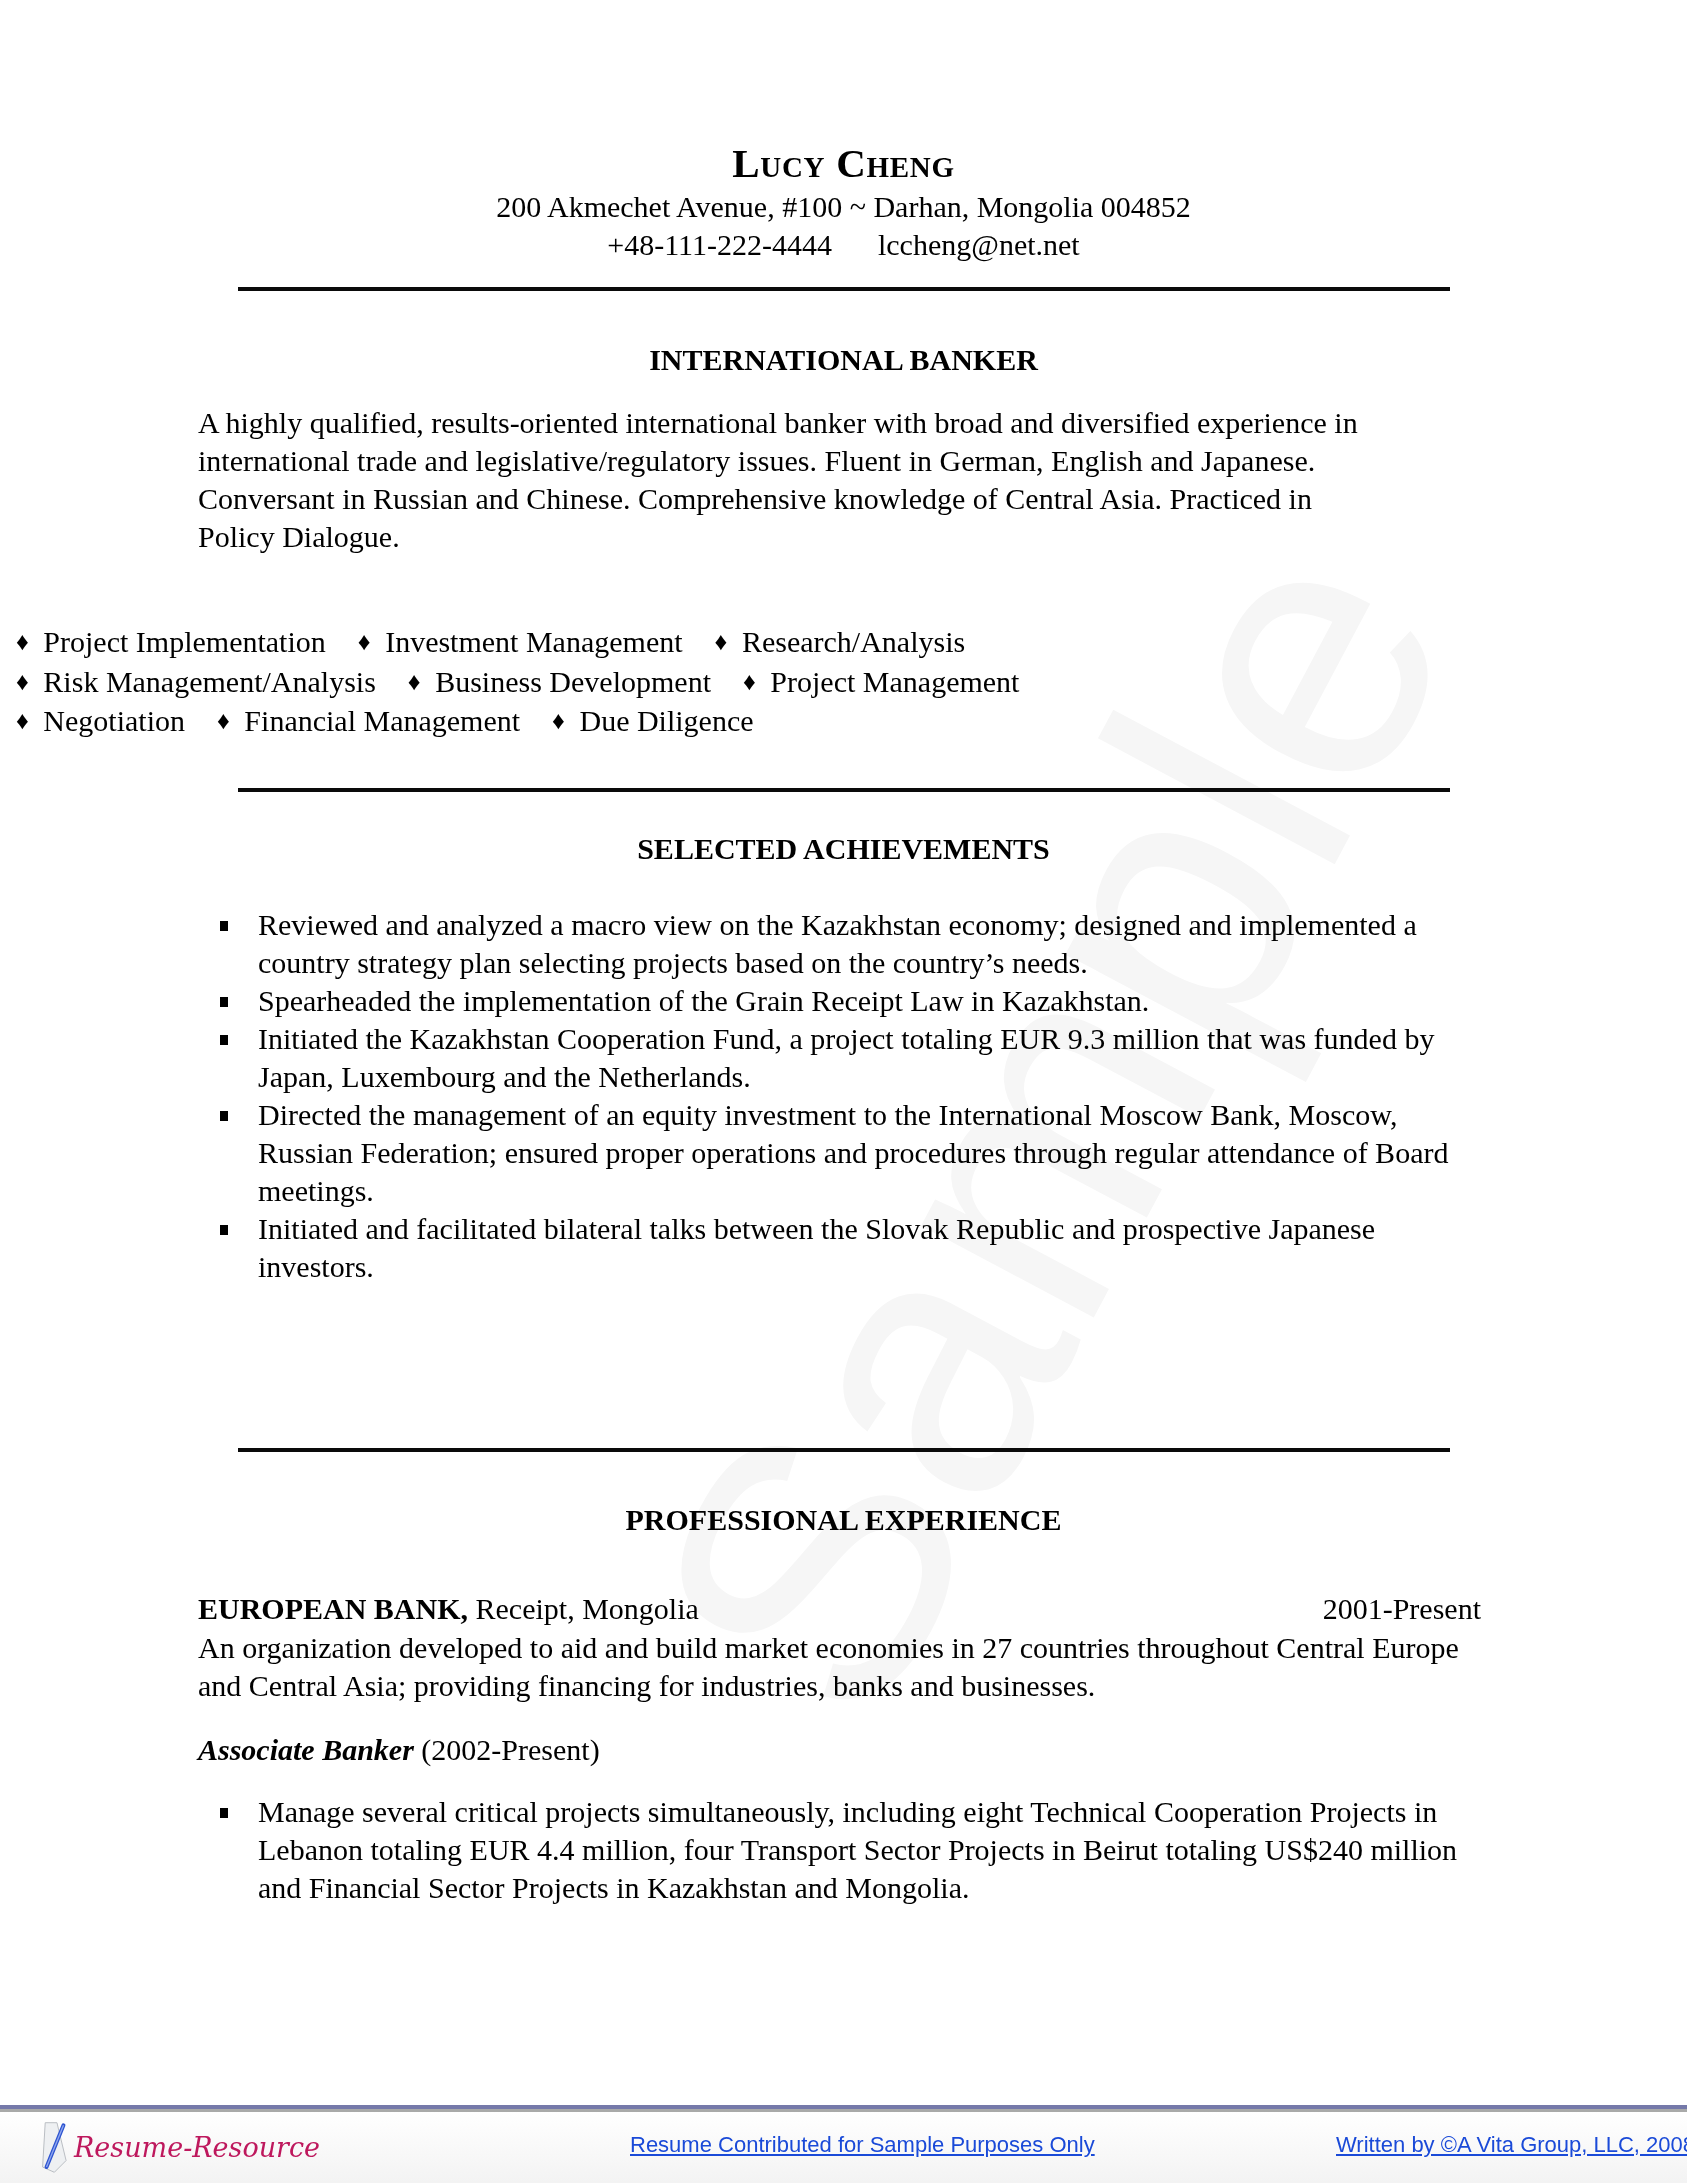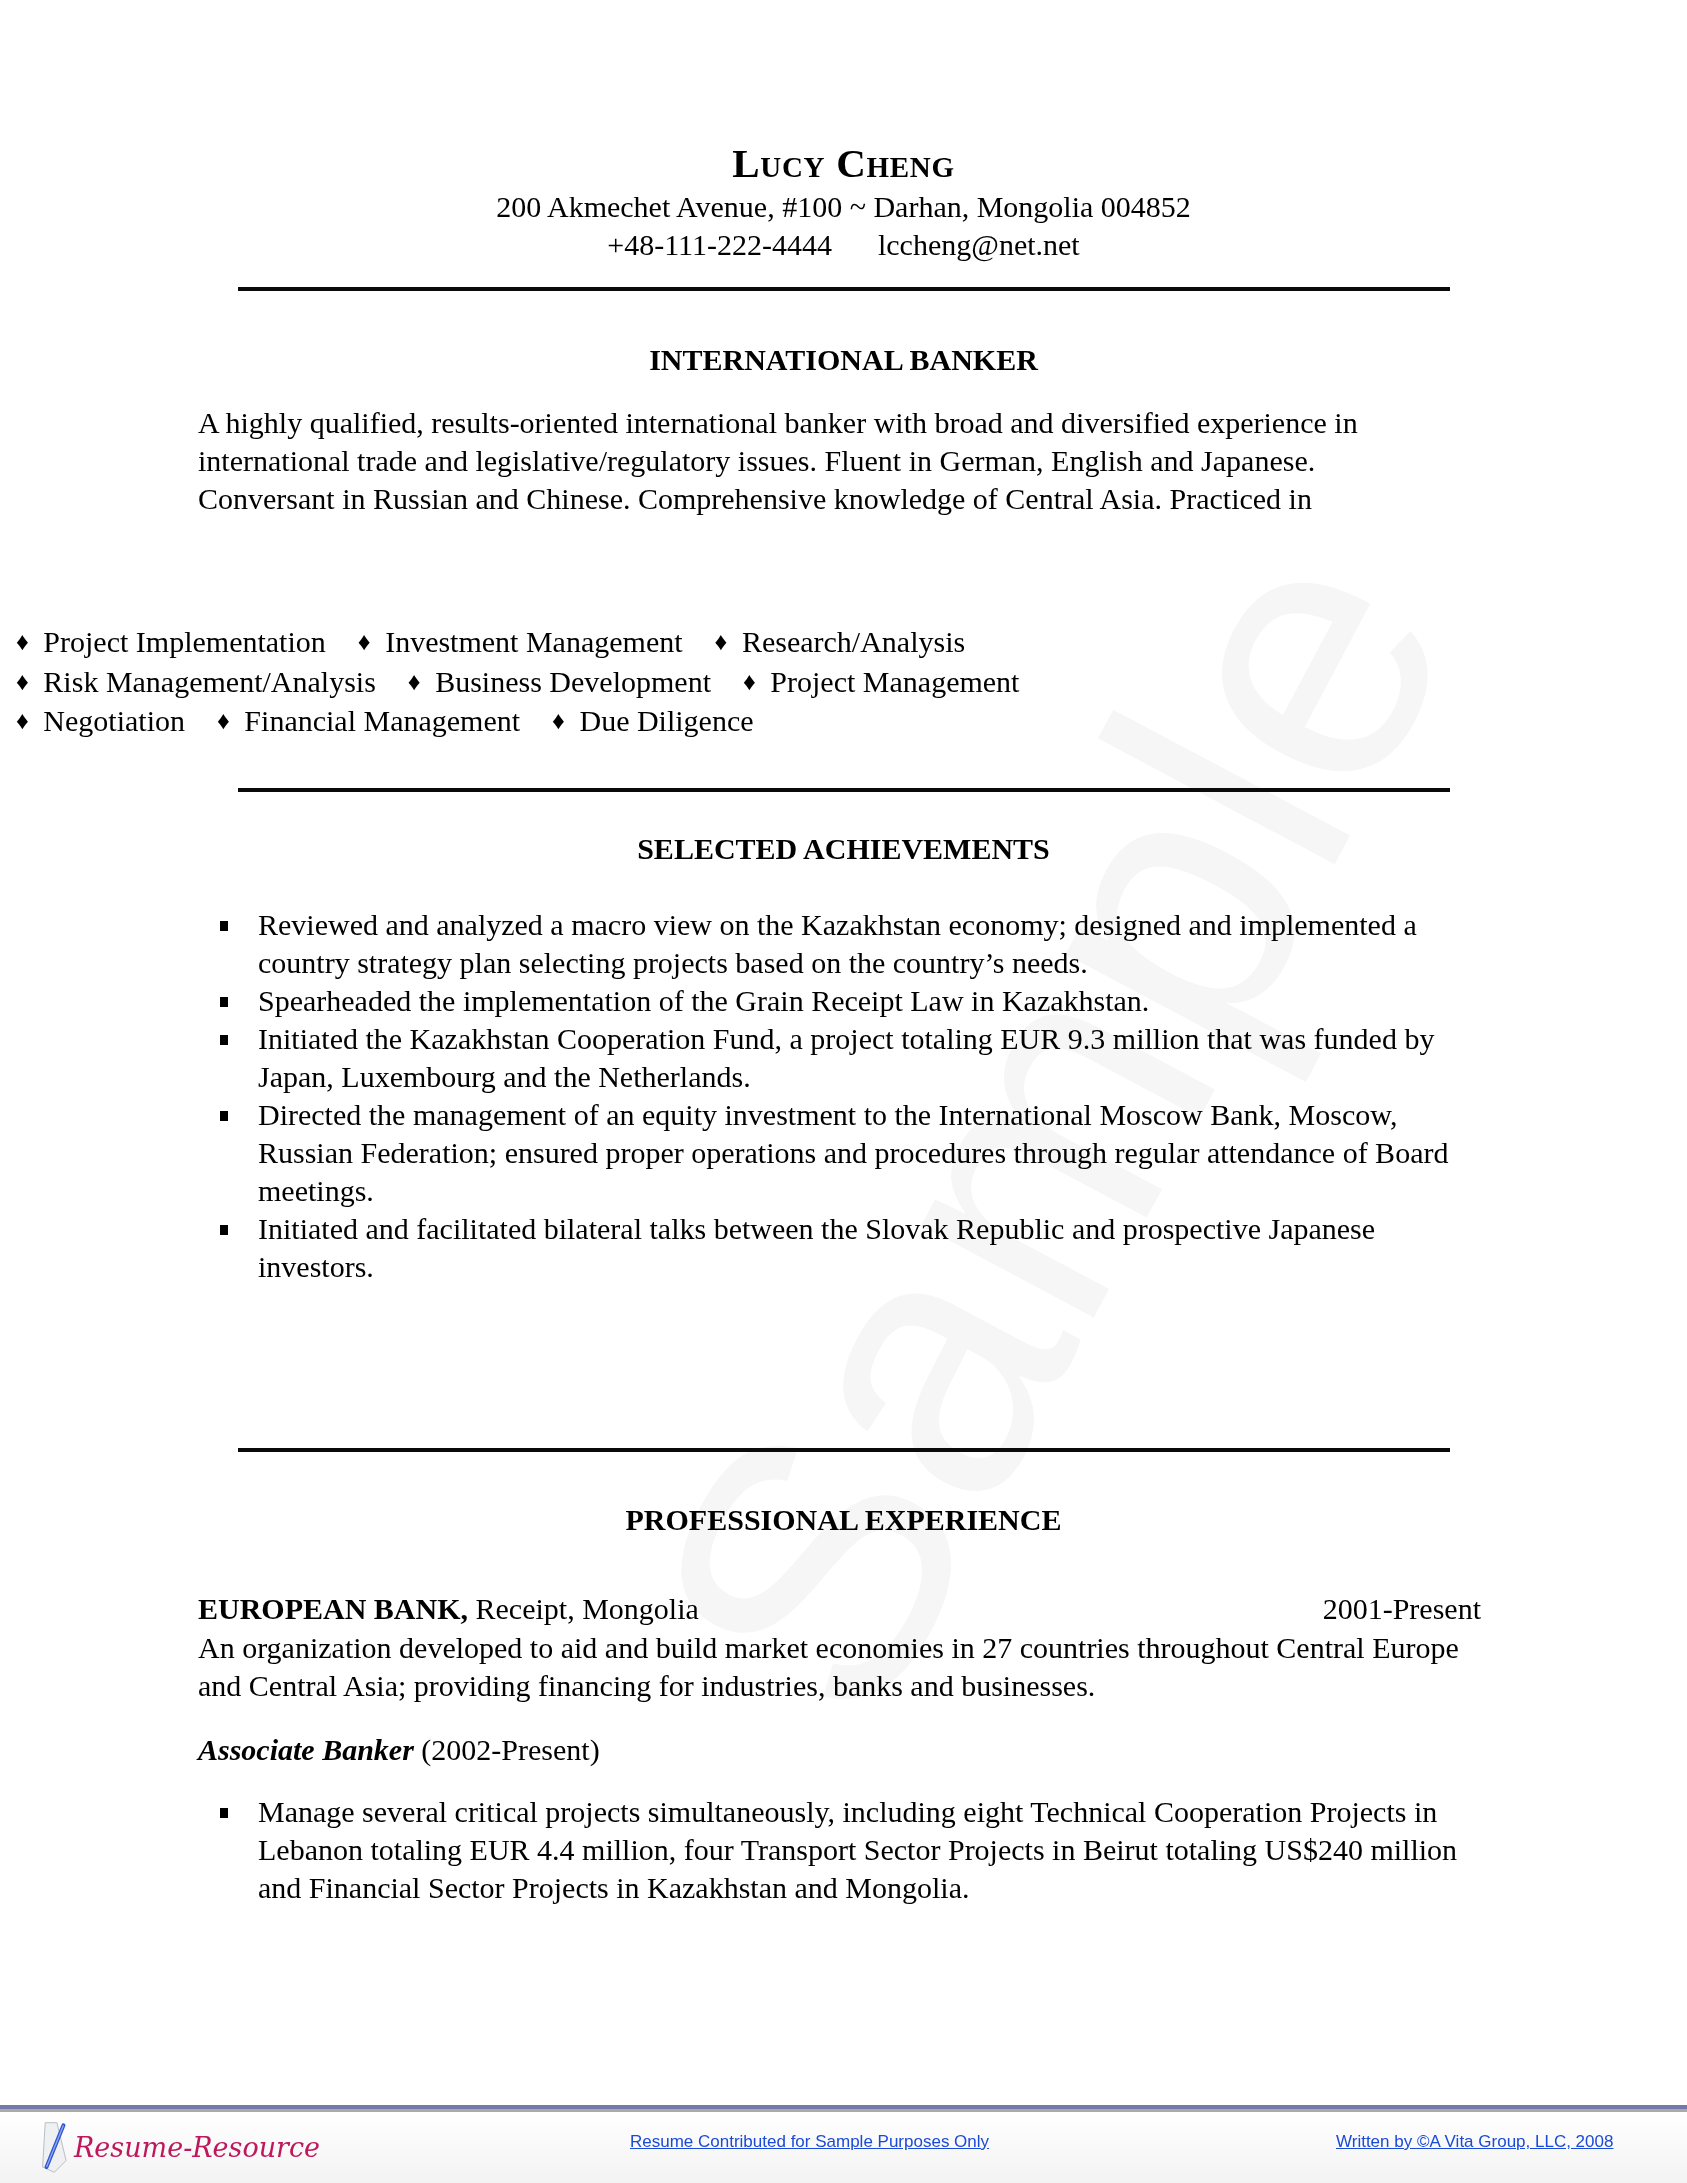--- a/index.html
+++ b/index.html
@@ -25,21 +25,21 @@
   .job-line { position: absolute; left: 198px; width: 1283px; font-size: 30px; line-height: 38px; }
   .job-date { position: absolute; right: 0; top: 0; }
   .desc { position: absolute; left: 198px; width: 1297px; font-size: 30px; line-height: 38px; }
   .role { position: absolute; left: 198px; font-size: 30px; line-height: 38px; }
   .footer-bar { position: absolute; left: 0; top: 2105px; width: 1687px; height: 4.6px; background: #7579a9; }
   .footer-bar2 { position: absolute; left: 0; top: 2109px; width: 1687px; height: 2.6px; background: #a9aaa9; }
   .footer-bg { position: absolute; left: 0; top: 2112px; width: 1687px; height: 71px;
                background: linear-gradient(#ffffff, #f3f3f3); }
   .logo { position: absolute; left: 40px; top: 2117px; height: 60px; display: flex; align-items: center; }
   .logo-text { font-family: "DejaVu Serif", serif; font-style: italic; font-size: 27px; color: #be185d; margin-left: 4px; }
-  .footer-link { position: absolute; top: 2132px; font-family: "Liberation Sans", sans-serif; font-size: 17px;
+  .footer-link { position: absolute; top: 2132px; font-family: "Liberation Sans", sans-serif; font-size: 22px;
                  color: #1a4ad8; text-decoration: underline; white-space: nowrap; }
 </style>
 </head>
 <body>
 
 <div class="page">
   <div class="watermark">Sample</div>
 
   <div class="content">
     <div class="name">Lucy Cheng</div>
@@ -47,20 +47,21 @@
     <div class="contact" style="top:226px;">
       <span>+48-111-222-4444</span><span style="display:inline-block;width:46px;"></span><span>lccheng@net.net</span>
     </div>
     <div class="rule" style="top:287px;"></div>
 
     <div class="heading" style="top:341px;">INTERNATIONAL BANKER</div>
     <div class="summary" style="top:404px;">
       <div>A highly qualified, results-oriented international banker with broad and diversified experience in</div>
       <div>international trade and legislative/regulatory issues.  Fluent in German, English and Japanese.</div>
       <div>Conversant in Russian and Chinese.  Comprehensive knowledge of Central Asia.  Practiced in</div>
+      <div>Policy Dialogue.</div>
     </div>
 
     <div class="skills-row" style="top:622px;">
       <span class="skill"><span class="diamond">♦</span><span>Project Implementation</span></span><span class="skill"><span class="diamond">♦</span><span>Investment Management</span></span><span class="skill"><span class="diamond">♦</span><span>Research/Analysis</span></span>
     </div>
     <div class="skills-row" style="top:662px;">
       <span class="skill"><span class="diamond">♦</span><span>Risk Management/Analysis</span></span><span class="skill"><span class="diamond">♦</span><span>Business Development</span></span><span class="skill"><span class="diamond">♦</span><span>Project Management</span></span>
     </div>
     <div class="skills-row" style="top:701px;">
       <span class="skill"><span class="diamond">♦</span><span>Negotiation</span></span><span class="skill"><span class="diamond">♦</span><span>Financial Management</span></span><span class="skill"><span class="diamond">♦</span><span>Due Diligence</span></span>

